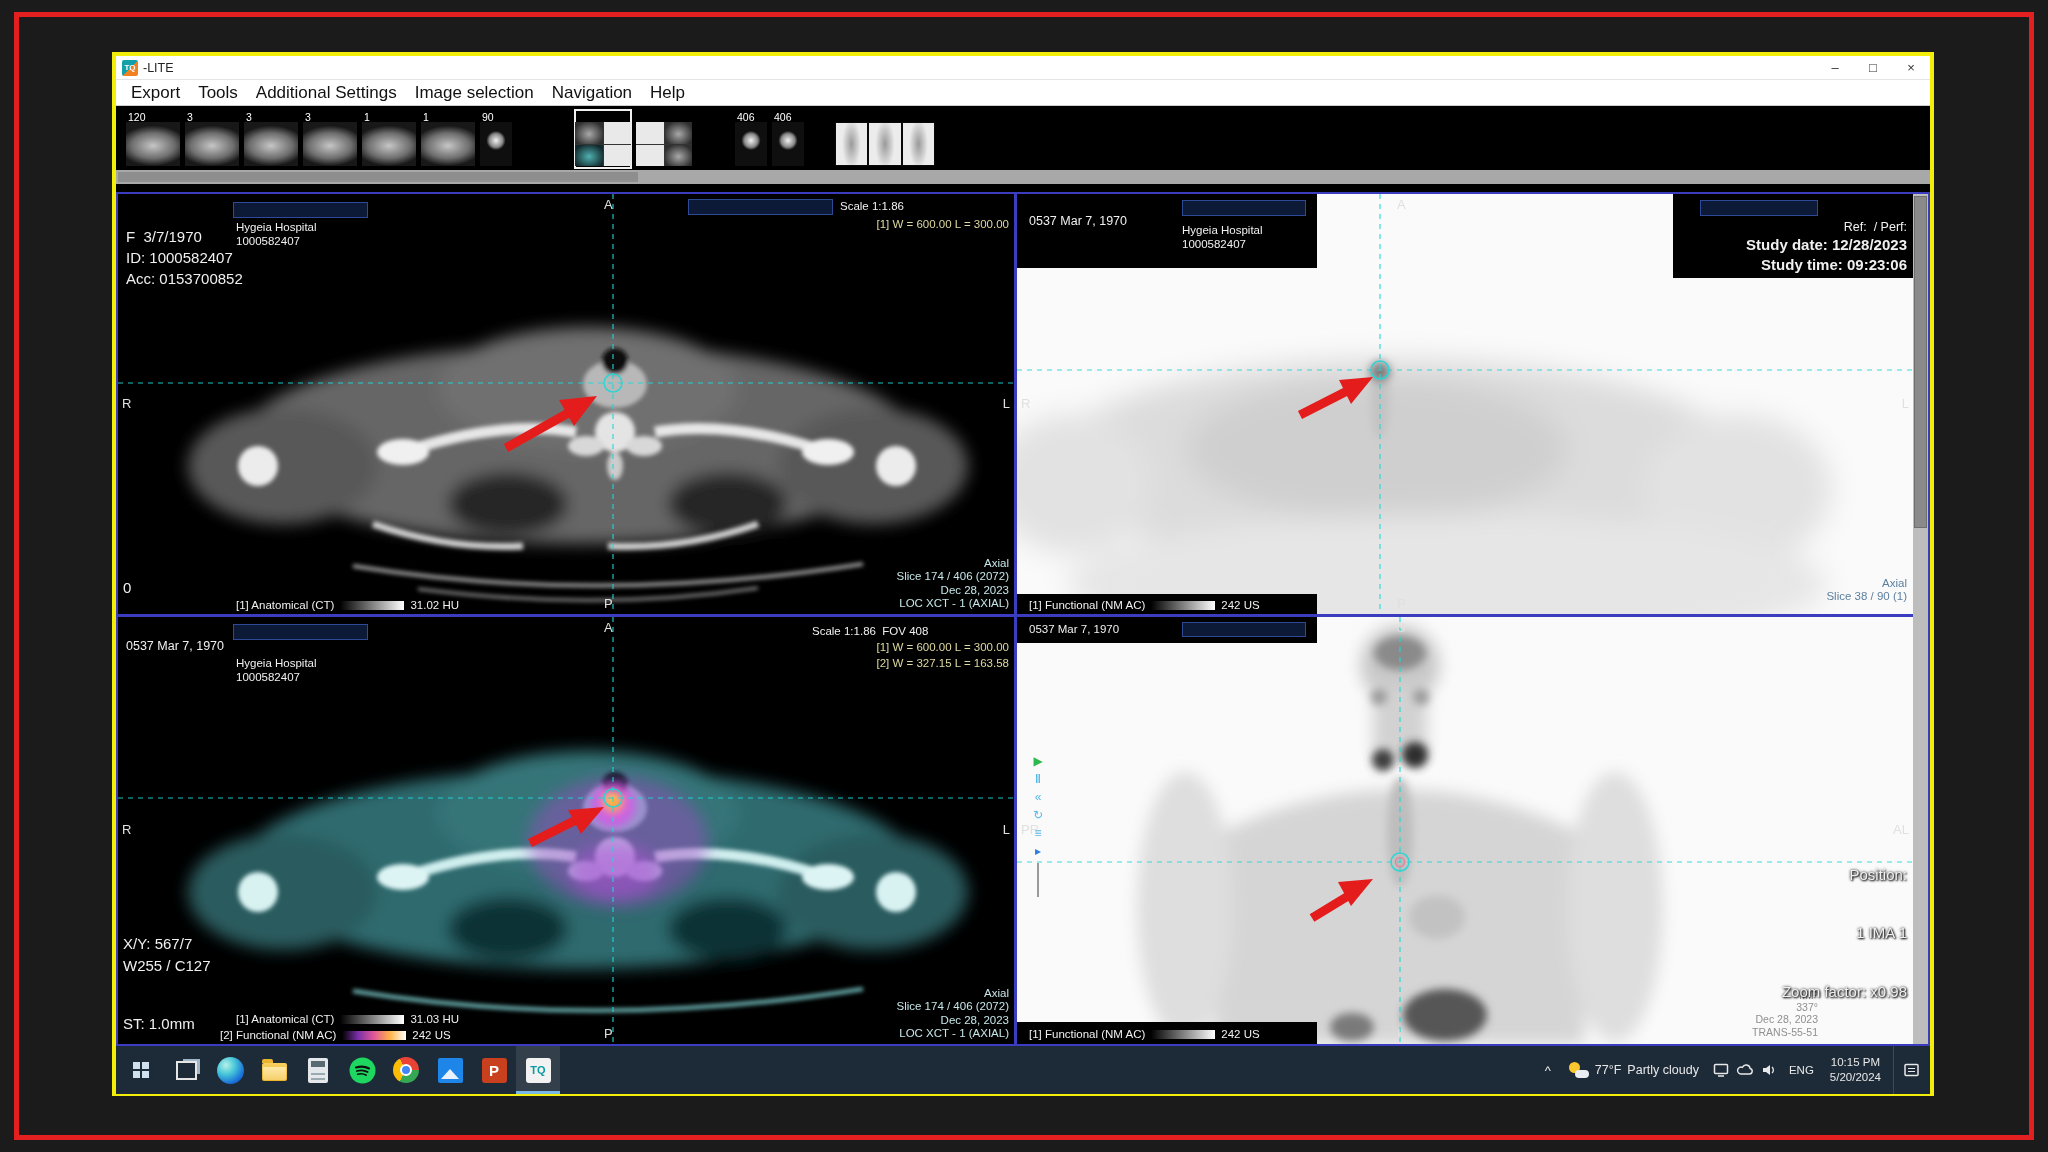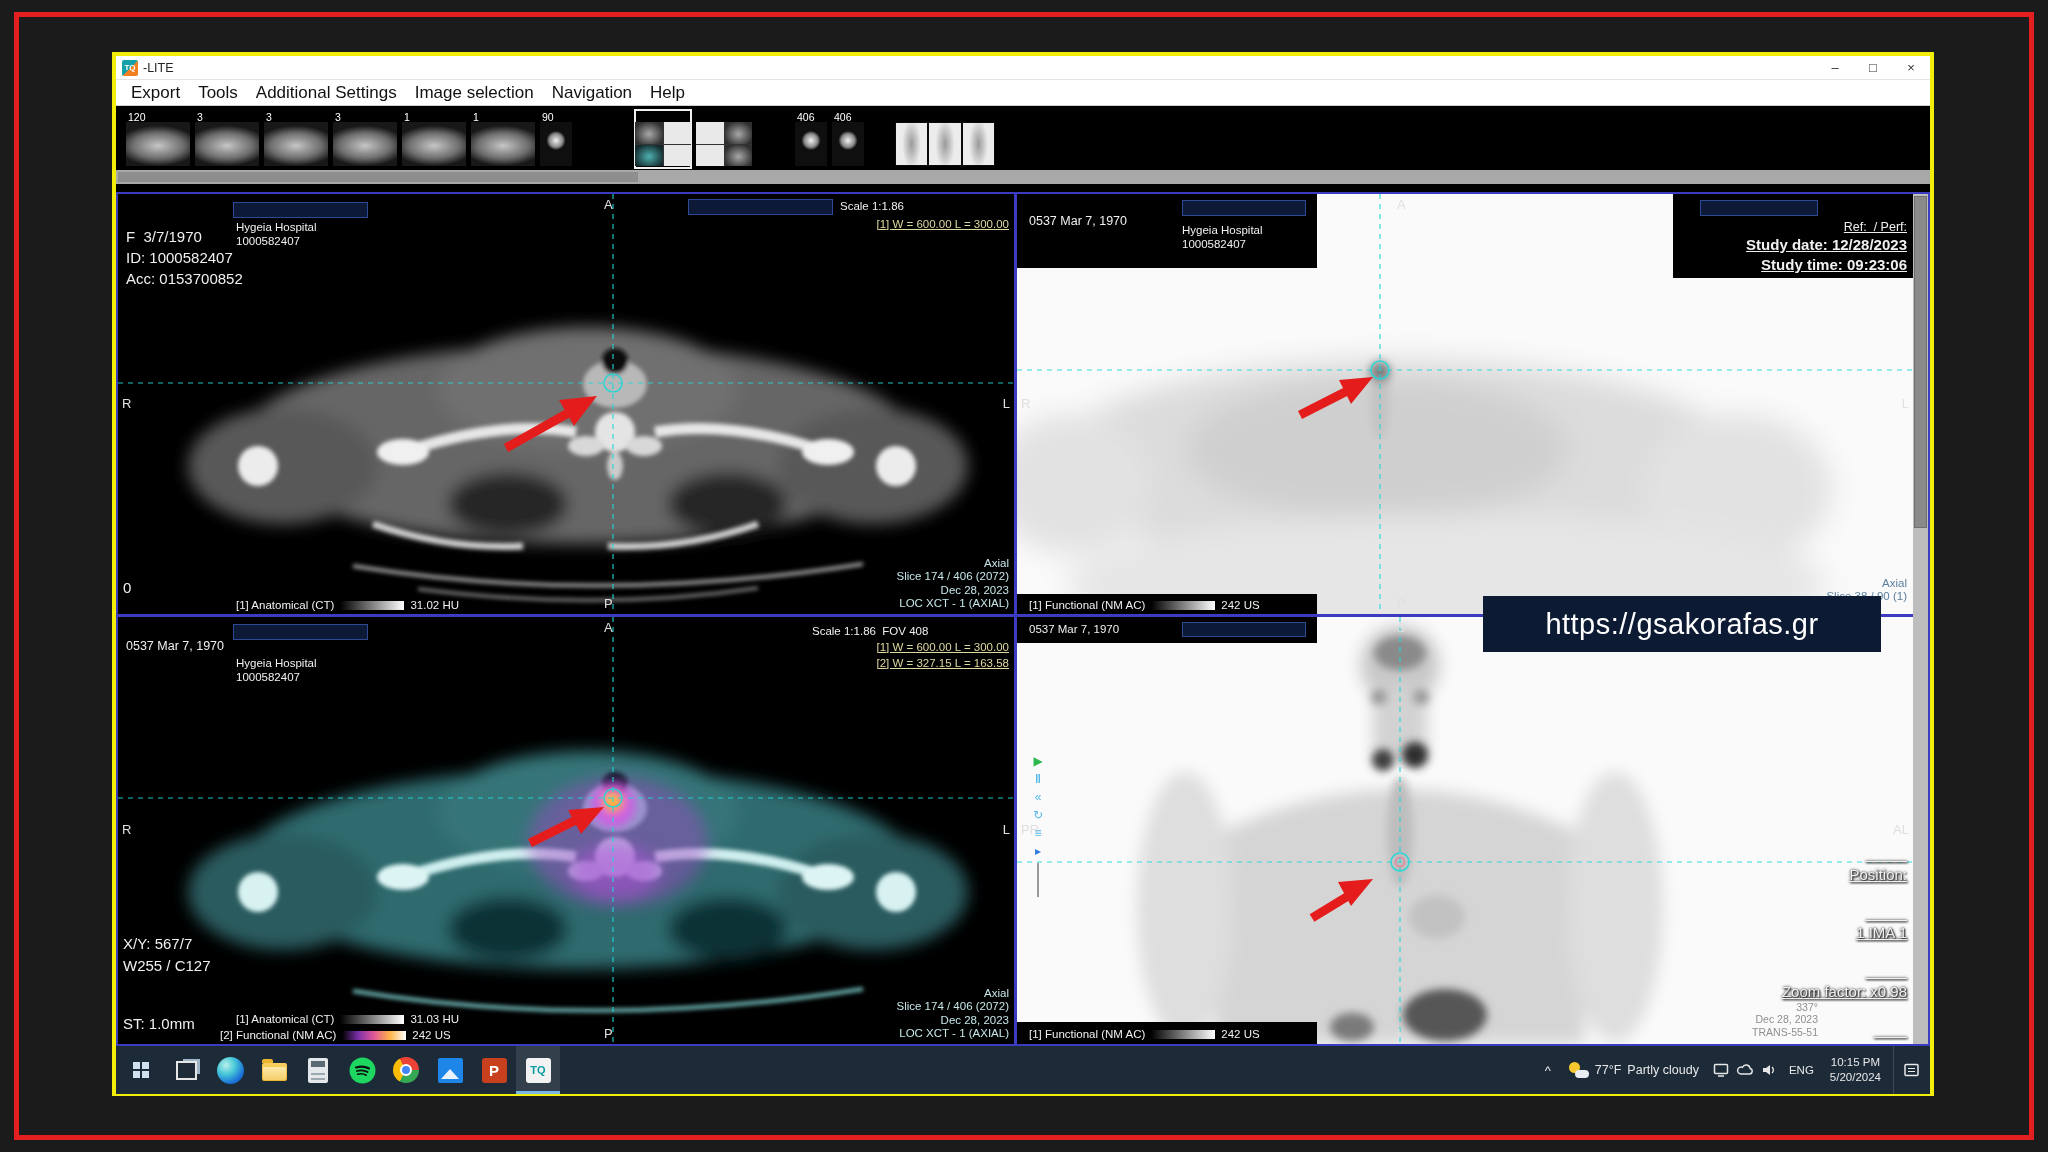--- a/index.html
+++ b/index.html
@@ -12,21 +12,21 @@
   .titlebar{height:24px;background:#fff;display:flex;align-items:center;padding-left:6px;flex:none;border-bottom:1px solid #e4e4e4;box-sizing:border-box;}
   .app-icon{width:16px;height:16px;border-radius:2px;background:linear-gradient(135deg,#14a0a8 0 52%,#f08020 52% 100%);
             color:#fff;font-size:8px;font-weight:bold;display:flex;align-items:center;justify-content:center;flex:none;}
   .title-text{font-size:12.5px;color:#222;margin-left:5px;}
   .win-controls{margin-left:auto;display:flex;height:100%;}
   .wc{width:38px;display:flex;align-items:center;justify-content:center;font-size:13px;color:#333;}
   .menubar{height:26px;background:#fff;border-bottom:1px solid #cfcfcf;display:flex;align-items:center;padding-left:6px;flex:none;box-sizing:border-box;}
   .menu-item{font-size:17px;color:#111;padding:0 9px;}
   
   .thumbstrip{height:62px;background:#000;display:flex;align-items:flex-end;padding:0 0 2px 10px;flex:none;}
-  .thumb{position:relative;width:64px;height:58px;margin-right:5px;flex:none;}
+  .thumb{position:relative;width:54px;height:58px;margin-right:5px;flex:none;}
   .thumb .num{position:absolute;top:1px;left:2px;font-size:10.5px;color:#fff;z-index:2;text-shadow:0 0 2px #000;}
   .thumb .img{position:absolute;left:0;right:0;bottom:2px;height:44px;background:#161616;}
   .k-ct .img{background:radial-gradient(ellipse 72% 52% at 50% 54%,#c6c6c6,#6e6e6e 55%,#181818 88%);}
   .k-head{width:32px;}
   .k-head .img{background:radial-gradient(circle 11px at 50% 42%,#f2f2f2,#8a8a8a 60%,#0f0f0f 88%);}
   .k-layout{width:56px;}
   .k-layout .img{display:grid;grid-template-columns:1fr 1fr;grid-template-rows:1fr 1fr;gap:1px;background:#333;}
   .sel{outline:2px solid #f0f0f0;outline-offset:-1px;}
   .tile{background:#222;}
   .t-ct{background:radial-gradient(ellipse at 50% 55%,#a8a8a8,#2e2e2e 78%);}
@@ -42,21 +42,21 @@
   
   .viewer{position:relative;height:854px;background:#3c3cc0;border:2px solid #3c3cc0;box-sizing:border-box;flex:none;}
   .quad{position:absolute;background:#000;overflow:hidden;}
   #qtl{left:0;top:0;width:896px;height:420px;}
   #qtr{left:899px;top:0;width:896px;height:420px;}
   #qbl{left:0;top:423px;width:896px;height:427px;}
   #qbr{left:899px;top:423px;width:896px;height:427px;}
   .quad.light{background:#f8f8f8;}
   .quad svg.anat{position:absolute;left:0;top:0;width:100%;height:100%;}
   .ov{position:absolute;color:#f0f0f0;font-size:12px;line-height:1.2;white-space:pre;}.t11{font-size:11.5px;}.t12{font-size:12.5px;}.t15{font-size:15px;}
-  .ar{text-align:right;text-decoration:underline;}
+  .ar{text-align:right;}
   .bold{font-weight:bold;}
   .yellowish{color:#ded9a0;}
   .cyanish{color:#c6e6e8;}
   .slate{color:#5b7f9e;}
   .grayish{color:#8f8f8f;}
   .dark{color:#4a4a4a;}
   .orient{font-size:13px;color:#e0e0e0;}
   .posblock{text-shadow:0 0 3px #000,1px 1px 2px #000;line-height:1.3;}
   .redact{position:absolute;height:16px;width:135px;background:#0c1a38;border:1px solid #2e4a96;box-sizing:border-box;}
   .patch{position:absolute;background:#000;}
@@ -487,21 +487,20 @@
           <div>Dec 28, 2023</div>
           <div>TRANS-55-51</div>
         </div>
         <div class="ov t15 ar posblock" style="right:6px;bottom:4px;">
           <div>Position:</div>
           <div>1 IMA 1</div>
           <div>Zoom factor: x0.98</div>
         </div>
       </div>
 
-      <div class="watermark">https://gsakorafas.gr</div>
       <div class="vscroll">
         <div class="vthumb"></div>
       </div>
     </div>
 
     <div class="taskbar">
       <div class="tb-start">
         <span class="winlogo">
             <i></i>
             <i></i>

